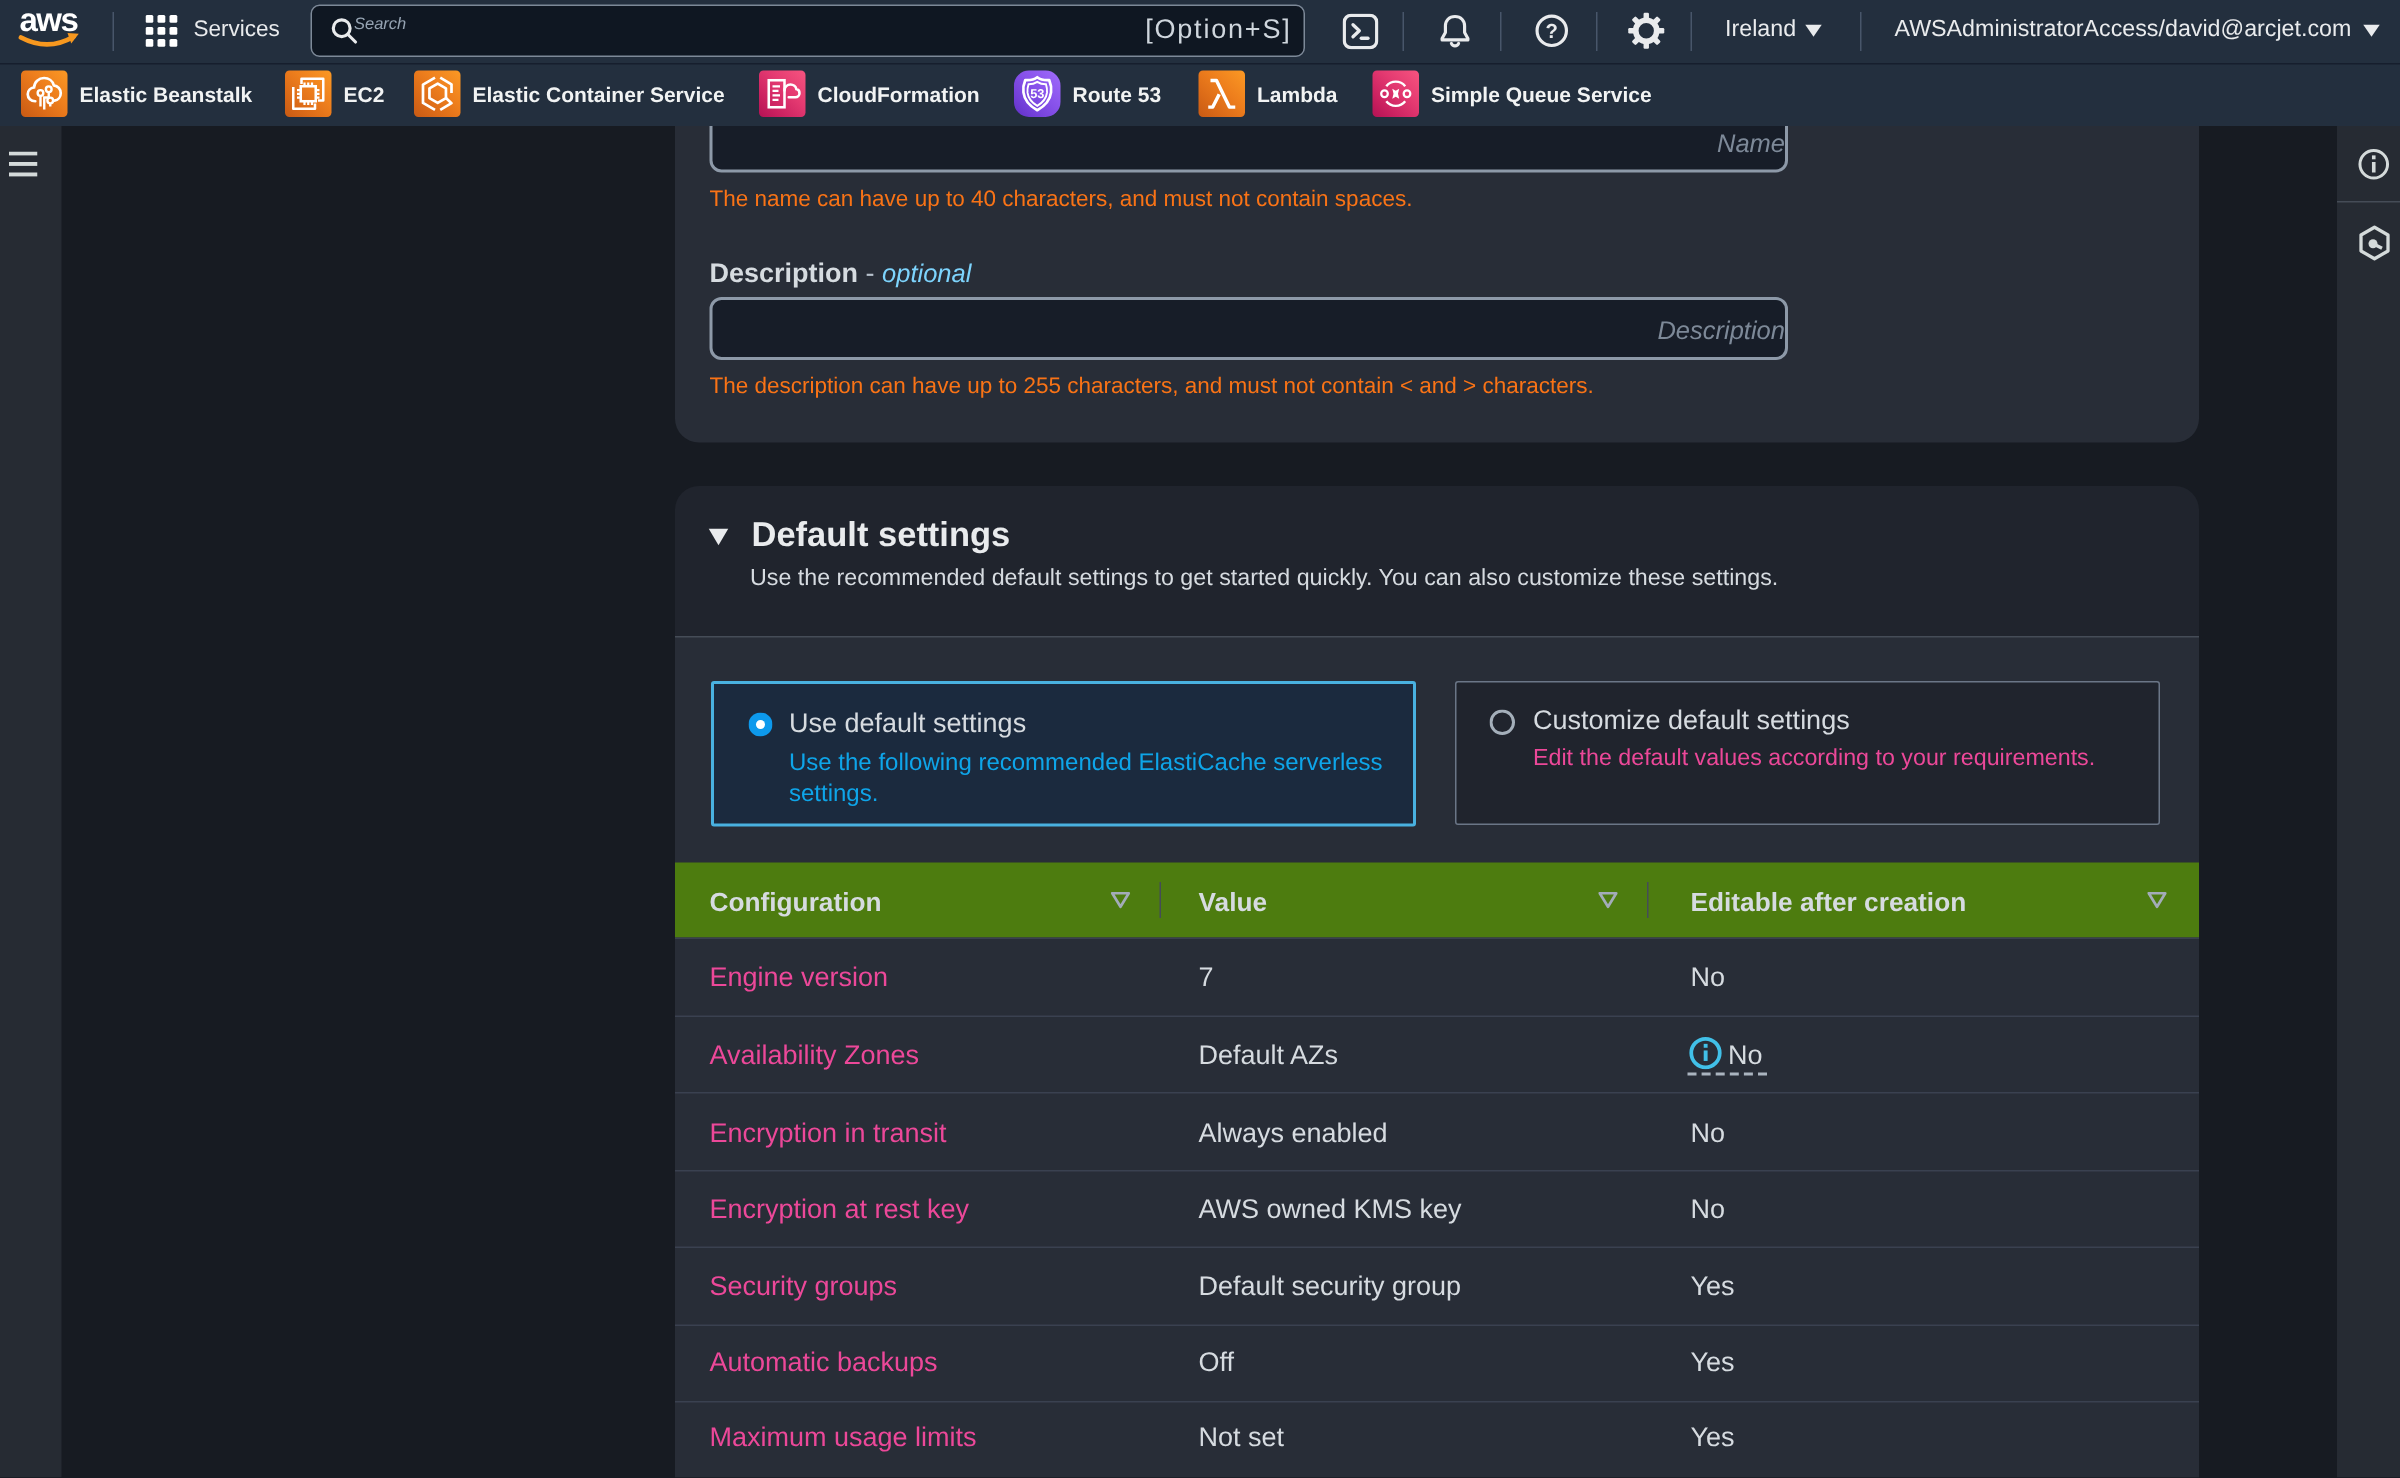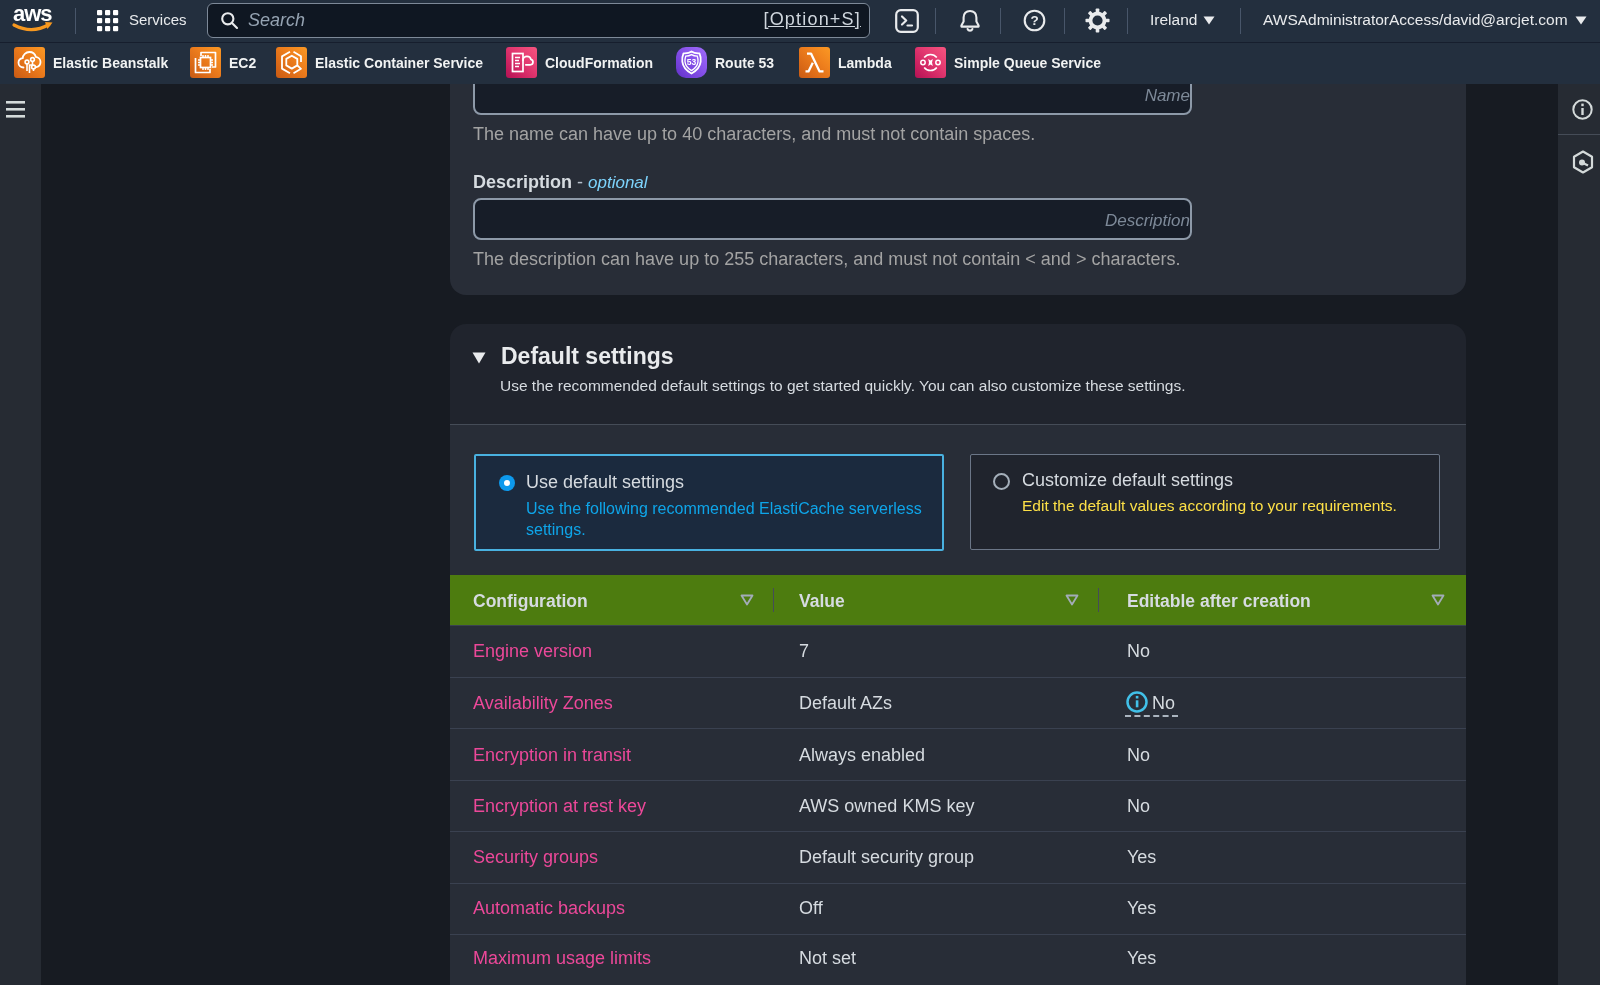--- a/index.html
+++ b/index.html
@@ -7,38 +7,38 @@
     font-family:"Liberation Sans", sans-serif; }
   .abs { position:absolute; }
   #app { position:relative; width:1600px; height:985px; }
   
   #topbar { left:0; top:0; width:1600px; height:42px; background:#232f3e; z-index:20; }
   #favbar { left:0; top:42px; width:1600px; height:42px; background:#232f3e;
     border-top:1px solid #161e2d; z-index:20; }
   .vsep { position:absolute; width:1px; top:8px; height:26px; background:#48566a; }
   #searchbox { left:207px; top:3px; width:663px; height:35px; background:#0f1722;
     border:1px solid #7d8998; border-radius:6px; }
-  #searchph { left:248px; top:10px; font-size:18px; font-style:italic; color:#95a3b2; }
-  #optionS { left:735px; top:9px; width:126px; text-align:right; font-size:18px; letter-spacing:1.2px; color:#cfd6dd;text-decoration:underline; }
+  #searchph { left:236px; top:10px; font-size:11px; font-style:italic; color:#95a3b2; }
+  #optionS { left:735px; top:9px; width:126px; text-align:right; font-size:18px; letter-spacing:1.2px; color:#cfd6dd; }
   .topicon { position:absolute; top:0; }
   .toptext { position:absolute; font-size:16px; color:#e9ebed; }
   
   .fav-ic { position:absolute; top:47px; width:31px; height:31px; border-radius:3px; }
   .fav-tx { position:absolute; top:55px; font-size:14px; font-weight:bold; color:#f1f3f3; white-space:nowrap; }
   .grad-or { background:linear-gradient(225deg,#fb9924 0%,#ee7f1d 40%,#dd6c18 70%,#c85a14 100%); }
   .grad-pk { background:linear-gradient(225deg,#f6547f 0%,#e43a71 40%,#cb2160 75%,#b31254 100%); }
   .grad-pu { background:linear-gradient(225deg,#a06dfb 0%,#8a54ec 40%,#7440da 75%,#6030c6 100%);border-radius:10px; }
   
   #leftstrip { left:0; top:84px; width:41px; height:901px; background:#262b33; z-index:5; }
   #rightrail { left:1558px; top:84px; width:42px; height:901px; background:#262b33; z-index:5; }
   .panel { position:absolute; left:450px; width:1016px; background:#282d37; }
   .input { position:absolute; left:473px; width:719px; height:42px; background:#171d28;
     border:2px solid #8d99a8; border-radius:8px; color:#7d8998; font-style:italic;
     font-size:17px; line-height:42px; padding-left:13px;text-align:right; }
-  .helptxt { position:absolute; left:473px; font-size:18px; color:#a3a3a3; }
+  .helptxt { position:absolute; left:473px; font-size:15px; color:#f97316; }
   .lbl { position:absolute; left:473px; font-size:18px; color:#d6dbe0; }
   
   .th { position:absolute; font-size:17.5px; font-weight:bold; color:#d6dbe0; }
   .td1 { position:absolute; left:473px; font-size:18px; color:#ec4899; }
   .td2 { position:absolute; left:799px; font-size:18px; color:#d6dbe0; }
   .td3 { position:absolute; left:1127px; font-size:18px; color:#d6dbe0; }
   .rowline { position:absolute; left:450px; width:1016px; height:1px; background:#3a4150; }
 </style>
 </head>
 <body>
@@ -238,21 +238,21 @@
         <circle cx="8" cy="8" r="3" fill="#ffffff"></circle>
       </svg>
       <div style="position:absolute;left:50px;top:16px;font-size:18px;color:#d6dbe0">Use default settings</div>
       <div style="position:absolute;left:50px;top:43px;font-size:16px;line-height:20.5px;color:#0ea5e9">Use the following recommended ElastiCache serverless<br>settings.</div>
     </div>
     <div style="position:absolute;left:520px;top:130px;width:470px;height:96px;background:#20242d;border:1px solid #6b7687;border-radius:2px">
       <svg style="position:absolute;left:22px;top:18px" width="17" height="17" viewBox="0 0 17 17">
         <circle cx="8.5" cy="8.5" r="7.5" fill="none" stroke="#a4afba" stroke-width="2"></circle>
       </svg>
       <div style="position:absolute;left:51px;top:15px;font-size:18px;color:#d6dbe0">Customize default settings</div>
-      <div style="position:absolute;left:51px;top:42px;font-size:15.5px;color:#fde047">Edit the default values according to your requirements.</div>
+      <div style="position:absolute;left:51px;top:42px;font-size:15.5px;color:#ec4899">Edit the default values according to your requirements.</div>
     </div>
 
     <div style="position:absolute;left:0;top:251px;width:1016px;height:50px;background:#4d7c0f">
       <div class="th" style="left:23px;top:16px">Configuration</div>
       <svg style="position:absolute;left:290px;top:19px" width="14" height="12" viewBox="0 0 14 12">
           <path d="M1.5 1.5 L12.5 1.5 L7 10.5 Z" fill="none" stroke="#a3acb8" stroke-width="1.8" stroke-linejoin="round"></path>
         </svg>
       <div style="position:absolute;left:323px;top:13px;width:1px;height:24px;background:#454c57"></div>
       <div class="th" style="left:349px;top:16px">Value</div>
       <svg style="position:absolute;left:615px;top:19px" width="14" height="12" viewBox="0 0 14 12">

